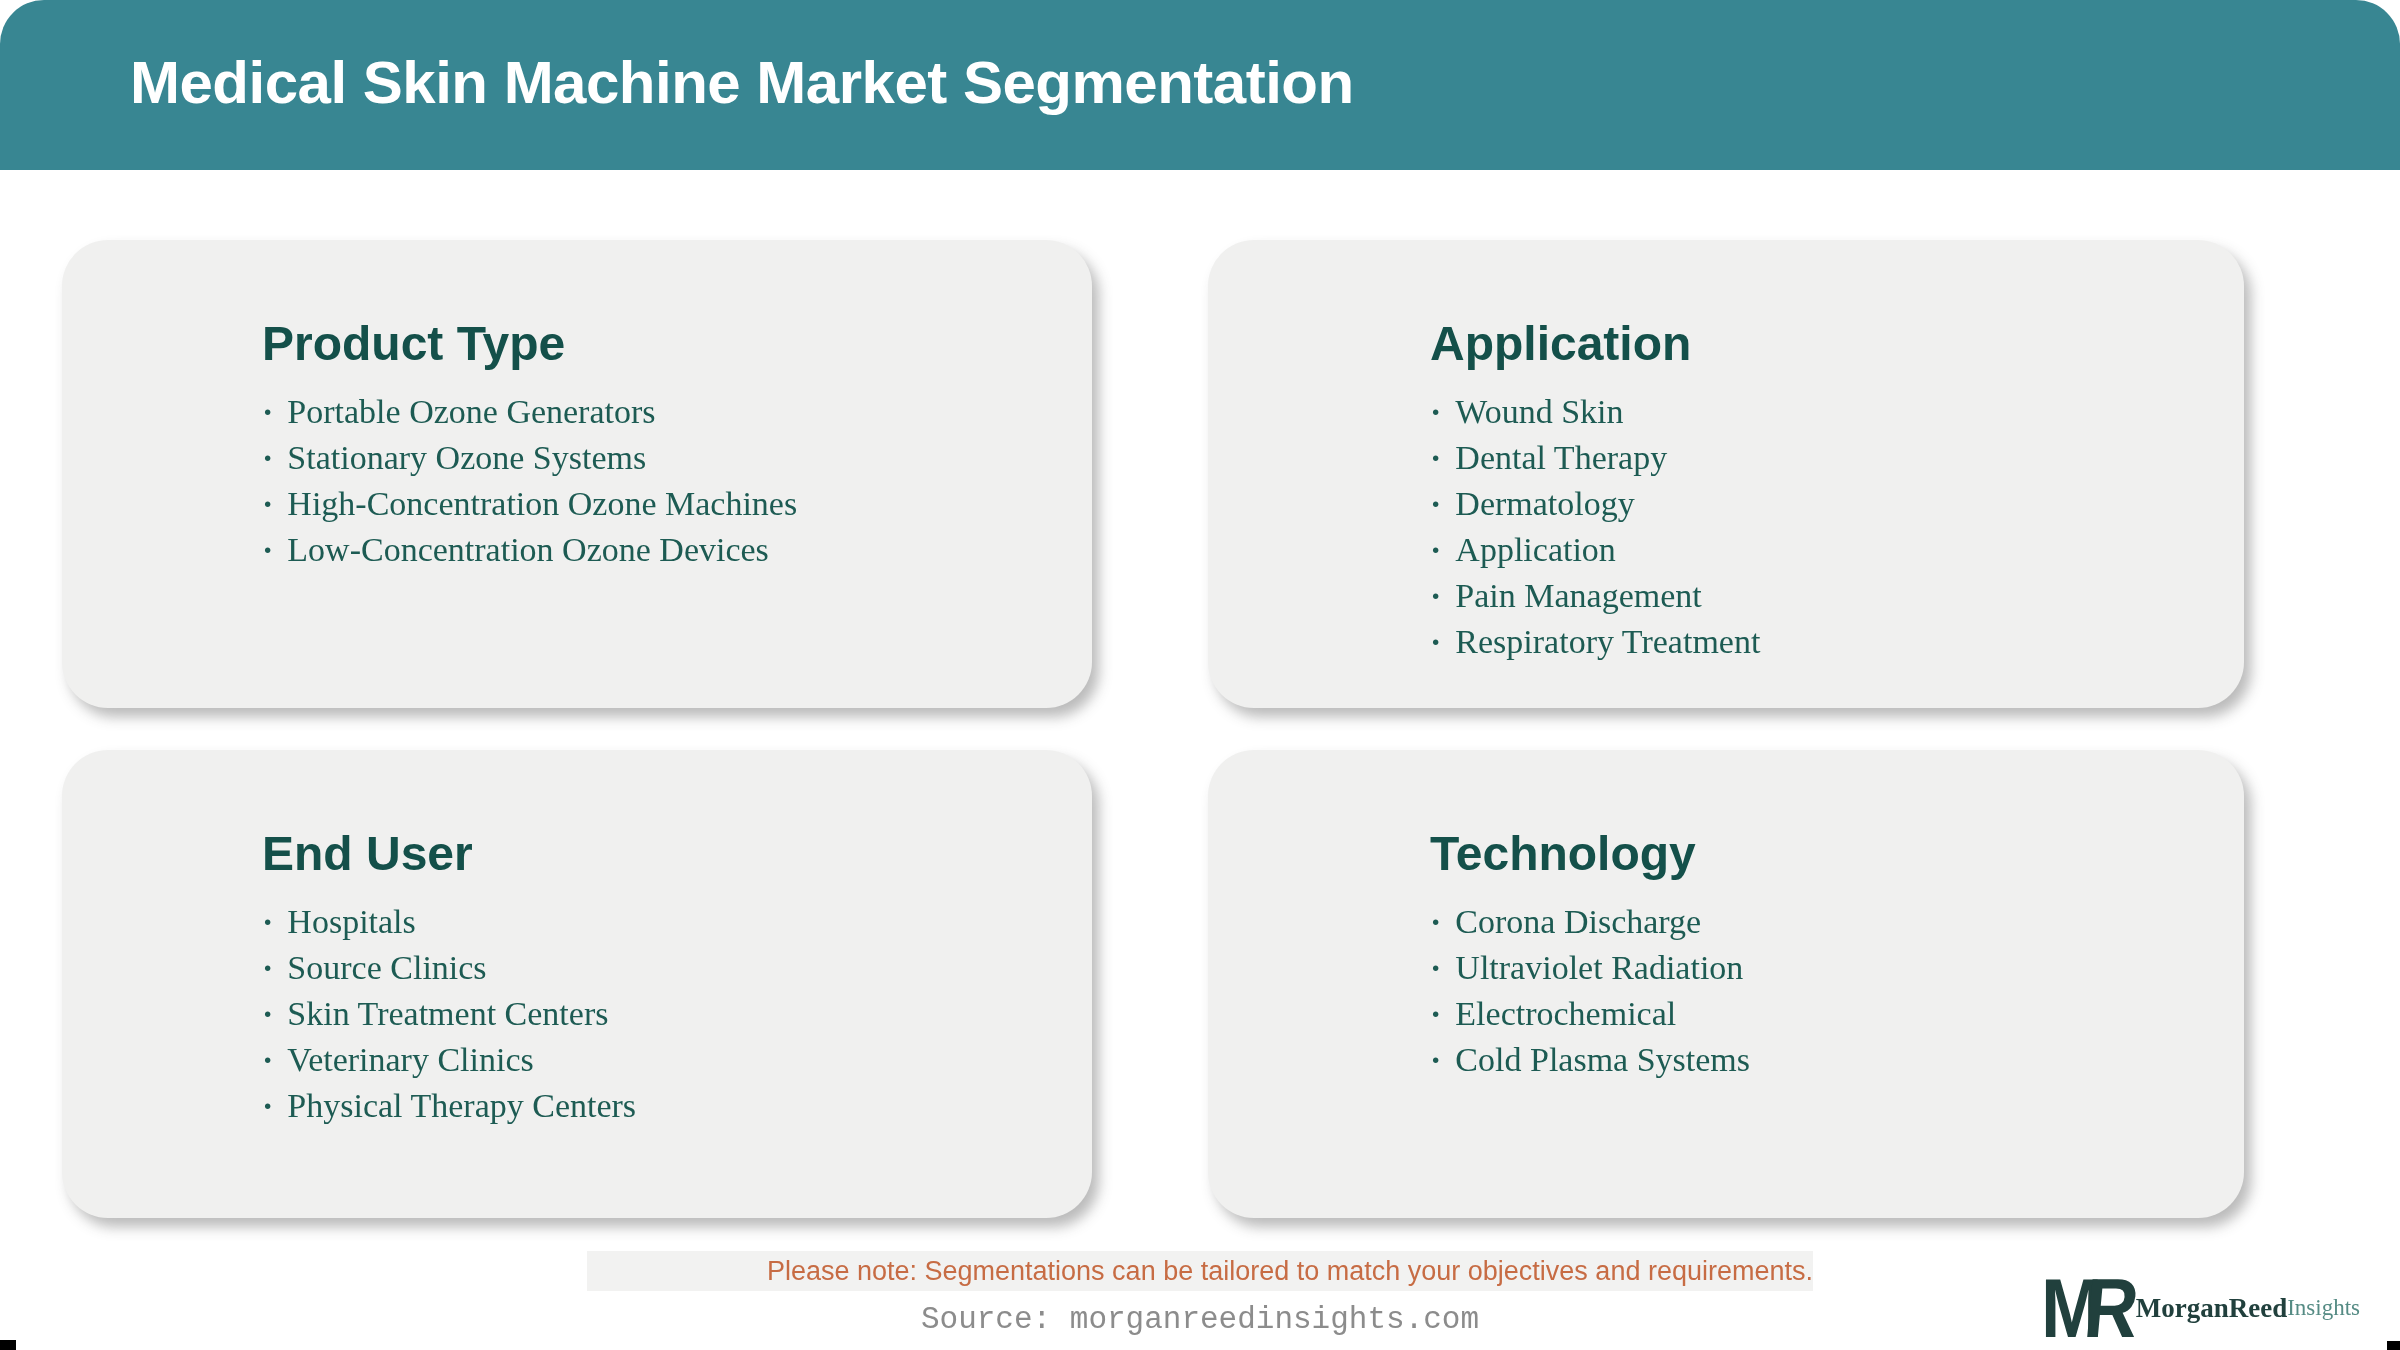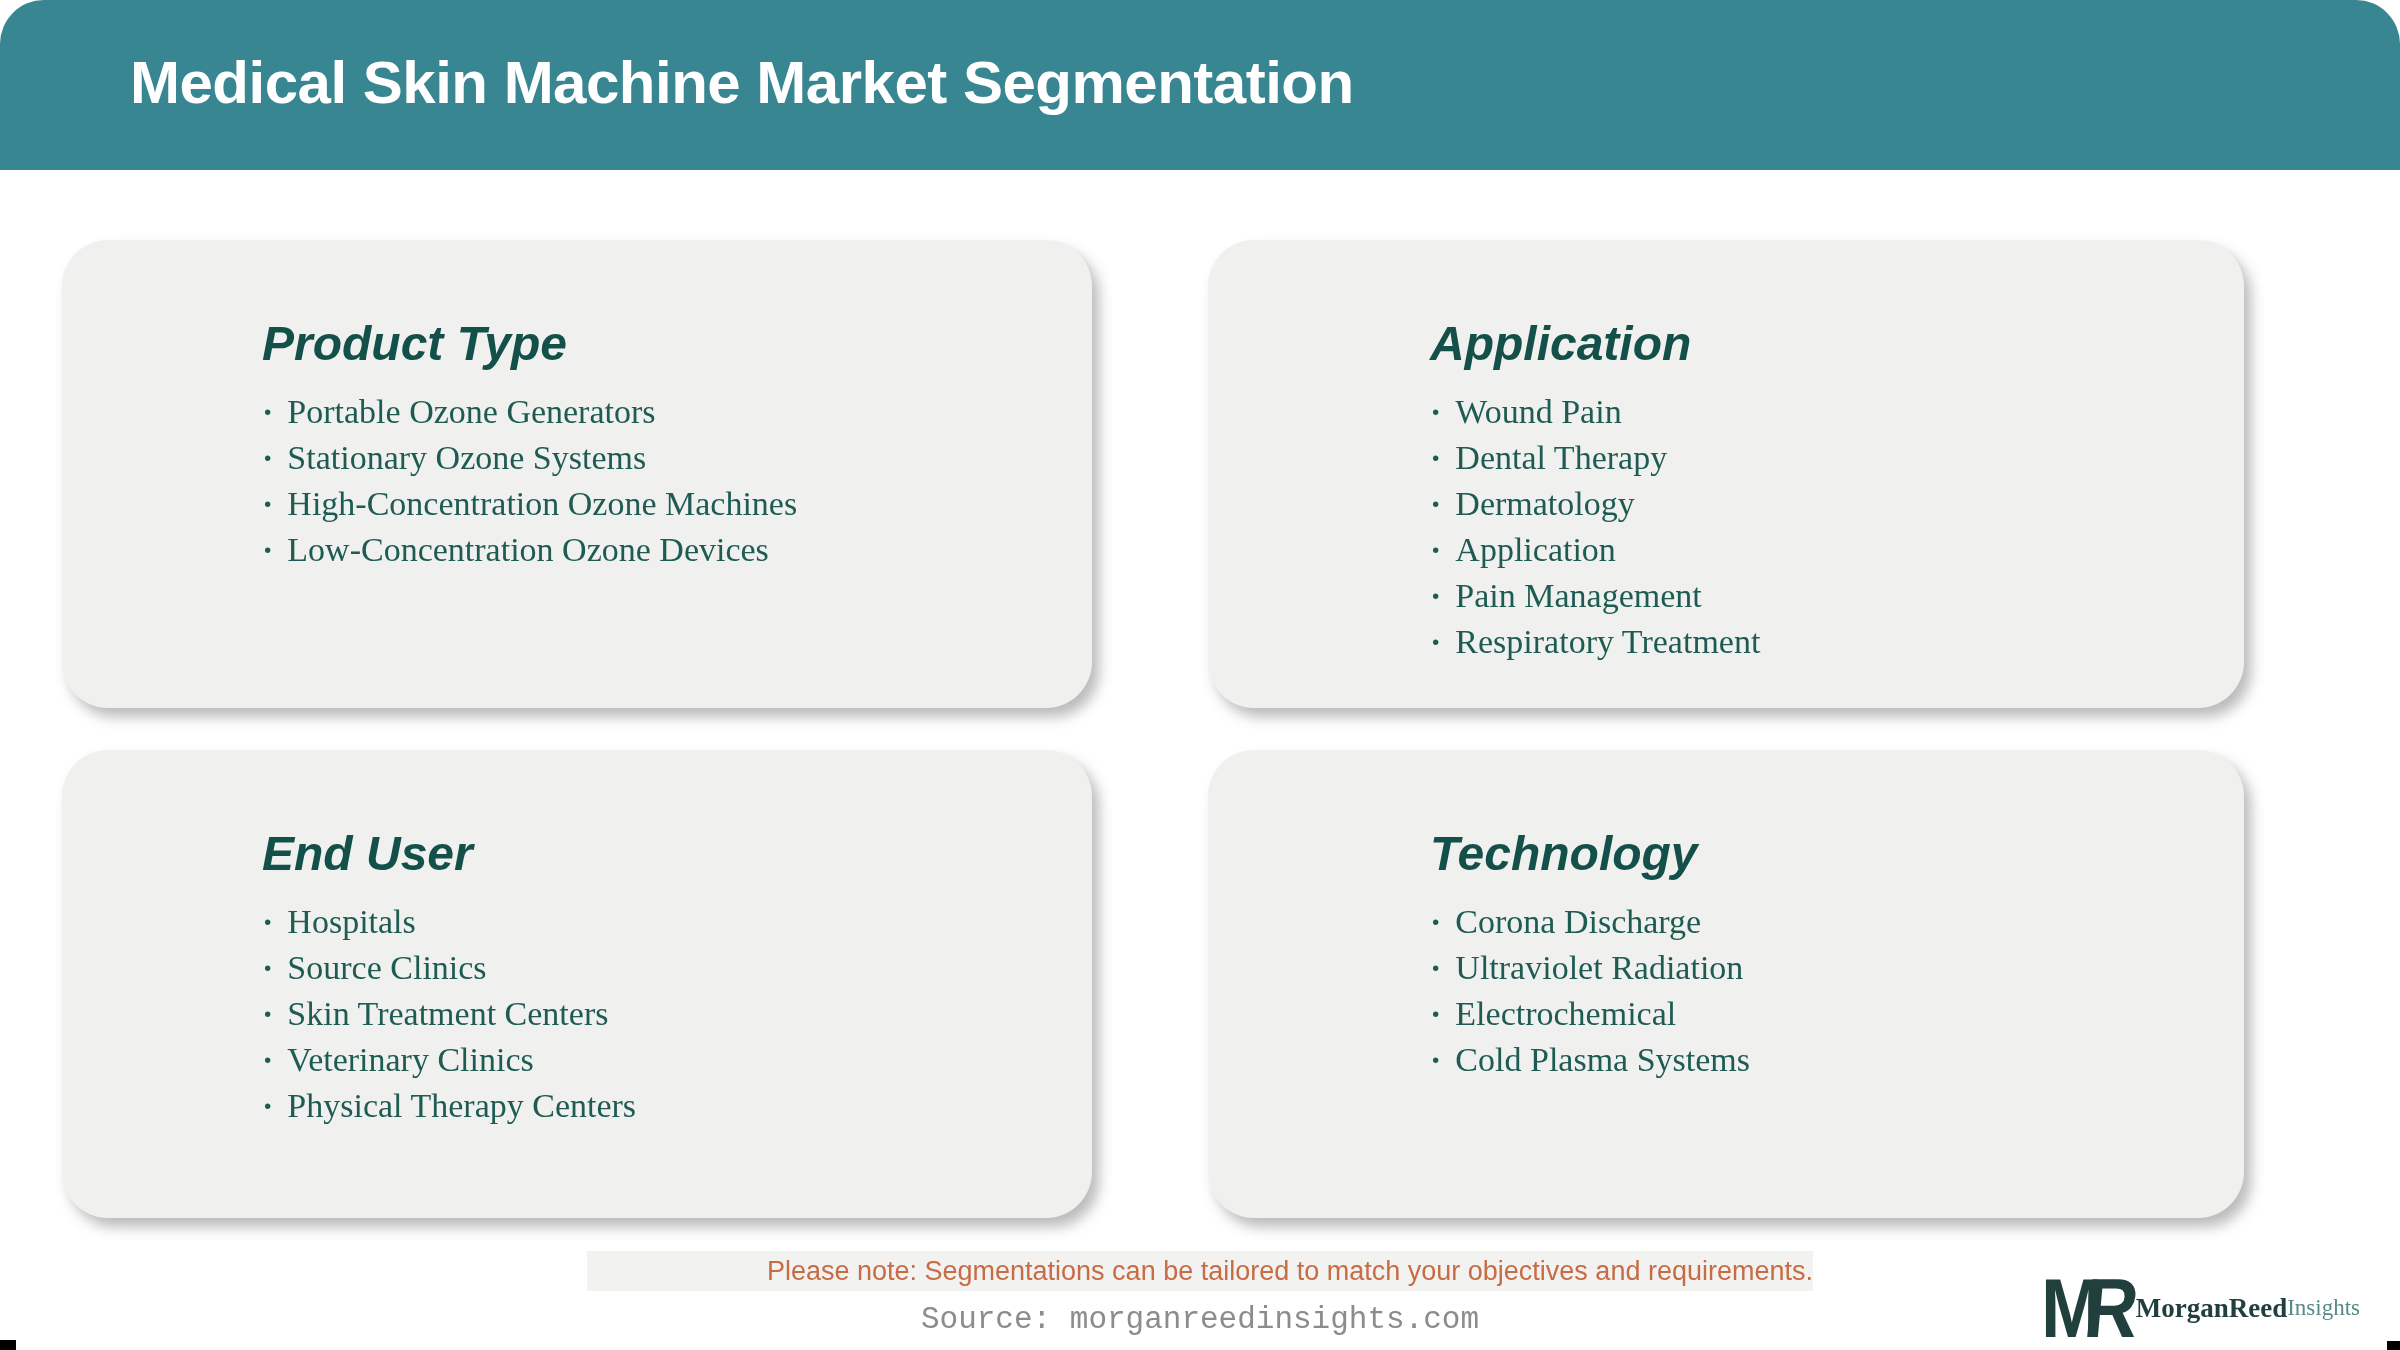--- a/index.html
+++ b/index.html
@@ -45,21 +45,20 @@
     padding:76px 40px 0 200px;
   }
   .pos-tl{left:62px;top:240px;width:1030px;height:468px;}
   .pos-tr{left:1208px;top:240px;width:1036px;height:468px;padding-left:222px;}
   .pos-bl{left:62px;top:750px;width:1030px;height:468px;}
   .pos-br{left:1208px;top:750px;width:1036px;height:468px;padding-left:222px;}
   .card-title{
     margin:0 0 18px 0;
     font-size:48px;font-weight:bold;color:var(--heading-text);
     letter-spacing:0;
-    font-style:italic;
   }
   .card-list{margin:0;padding:0;list-style:none;font-family:Liberation Serif, serif;}
   .card-item{
     font-size:34px;line-height:46px;color:var(--item-text);
     white-space:nowrap;
   }
   .card-item::before{
     content:"\00B7";
     display:inline-block;
     margin-right:14px;
@@ -123,21 +122,21 @@
       <li class="card-item">Portable Ozone Generators</li>
       <li class="card-item">Stationary Ozone Systems</li>
       <li class="card-item">High-Concentration Ozone Machines</li>
       <li class="card-item">Low-Concentration Ozone Devices</li>
     </ul>
 </section>
 
 <section class="card pos-tr">
   <h2 class="card-title">Application</h2>
   <ul class="card-list">
-      <li class="card-item">Wound Pain</li>
+      <li class="card-item">Wound Skin</li>
       <li class="card-item">Dental Therapy</li>
       <li class="card-item">Dermatology</li>
       <li class="card-item">Application</li>
       <li class="card-item">Pain Management</li>
       <li class="card-item">Respiratory Treatment</li>
     </ul>
 </section>
 
 <section class="card pos-bl">
   <h2 class="card-title">End User</h2>

